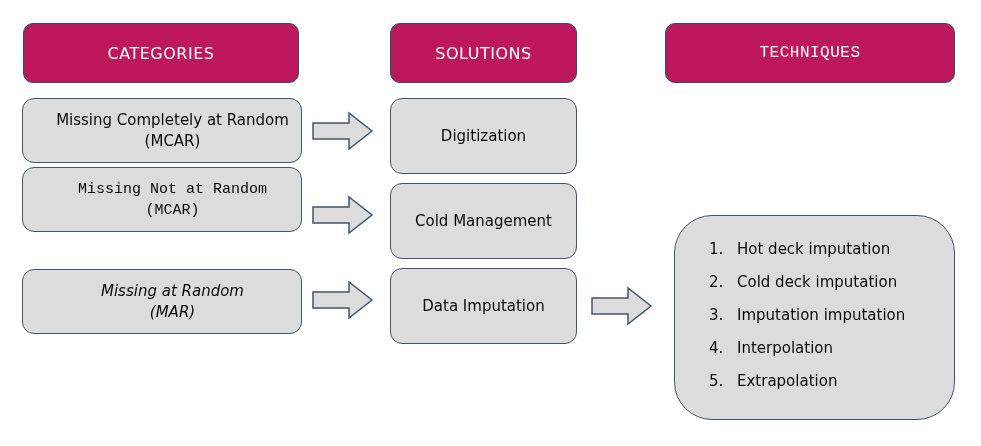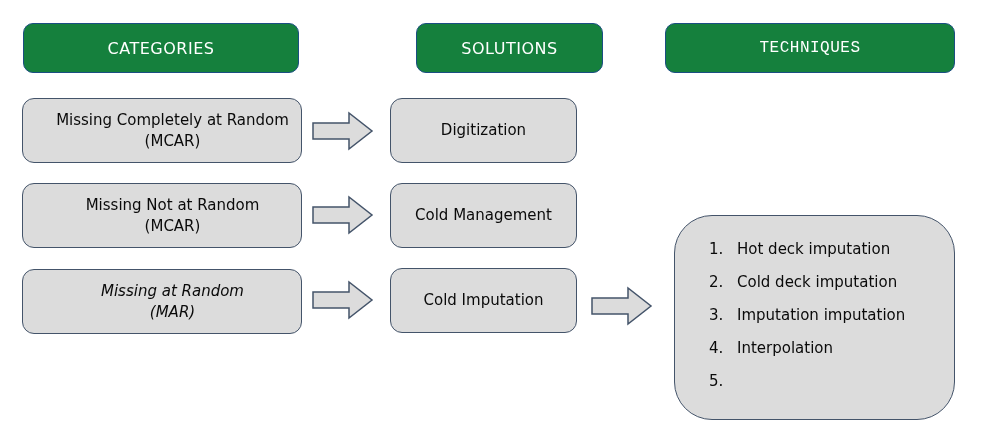--- a/index.html
+++ b/index.html
@@ -10,49 +10,49 @@
     position: relative;
     overflow: hidden;
   }
   .canvas {
     position: absolute; left: 0; top: 0;
     width: 981px; height: 446px;
     background: #ffffff;
   }
   .hdr {
     position: absolute;
-    height: 50px;
-    background: #15803d;
+    height: 60px;
+    background: #be185d;
     border: 1px solid #1b4e82;
     border-radius: 10px;
     color: #ffffff;
     display: flex; align-items: center; justify-content: center;
     font-size: 16px;
     letter-spacing: 0.5px;
   }
   .hdr-categories { left: 23px; top: 23px; width: 276px; }
-  .hdr-solutions  { left: 390px; top: 23px; width: 187px; margin-left: 26px; }
+  .hdr-solutions  { left: 390px; top: 23px; width: 187px; }
   .hdr-techniques { left: 665px; top: 23px; width: 290px; font-family: Liberation Mono, monospace; }
 
   .gbox {
     position: absolute;
     background: #dcdcdc;
     border: 1.5px solid #44546a;
     border-radius: 12px;
     display: flex; flex-direction: column;
     align-items: center; justify-content: center;
     font-size: 15px; color: #0a0a0a;
     text-align: center;
     line-height: 1.4;
   }
   .cat { left: 22px; width: 280px; height: 65px; padding-left: 21px; }
   .cat-1 { top: 98px; }
-  .cat-2 { top: 183px; }
+  .cat-2 { top: 167px; font-family: Liberation Mono, monospace; }
   .cat-3 { top: 269px; font-style: italic; }
-  .sol { left: 390px; width: 187px; height: 65px; }
+  .sol { left: 390px; width: 187px; height: 76px; }
   .sol-1 { top: 98px; }
   .sol-2 { top: 183px; }
   .sol-3 { top: 268px; }
 
   .arrow { position: absolute; width: 62px; height: 42px; }
   .arrow-1 { left: 312px; top: 110px; }
   .arrow-2 { left: 312px; top: 194px; }
   .arrow-3 { left: 312px; top: 279px; }
   .arrow-4 { left: 591px; top: 285px; }
 
@@ -103,21 +103,21 @@
     <span>(MAR)</span>
   </div>
 
   <div class="gbox sol sol-1">
     <span>Digitization</span>
   </div>
   <div class="gbox sol sol-2">
     <span>Cold Management</span>
   </div>
   <div class="gbox sol sol-3">
-    <span>Cold Imputation</span>
+    <span>Data Imputation</span>
   </div>
 
   <svg class="arrow arrow-1" viewBox="0 0 62 42">
     <polygon points="1,13 37,13 37,3 60,21 37,39 37,29 1,29" fill="#dcdcdc" stroke="#44546a" stroke-width="1.5"></polygon>
   </svg>
   <svg class="arrow arrow-2" viewBox="0 0 62 42">
     <polygon points="1,13 37,13 37,3 60,21 37,39 37,29 1,29" fill="#dcdcdc" stroke="#44546a" stroke-width="1.5"></polygon>
   </svg>
   <svg class="arrow arrow-3" viewBox="0 0 62 42">
     <polygon points="1,13 37,13 37,3 60,21 37,39 37,29 1,29" fill="#dcdcdc" stroke="#44546a" stroke-width="1.5"></polygon>
@@ -138,16 +138,17 @@
     <div class="tech-item">
       <span class="tech-num">3.</span>
       <span class="tech-label">Imputation imputation</span>
     </div>
     <div class="tech-item">
       <span class="tech-num">4.</span>
       <span class="tech-label">Interpolation</span>
     </div>
     <div class="tech-item">
       <span class="tech-num">5.</span>
+      <span class="tech-label">Extrapolation</span>
     </div>
   </div>
 
 </div>
 
 </body></html>

